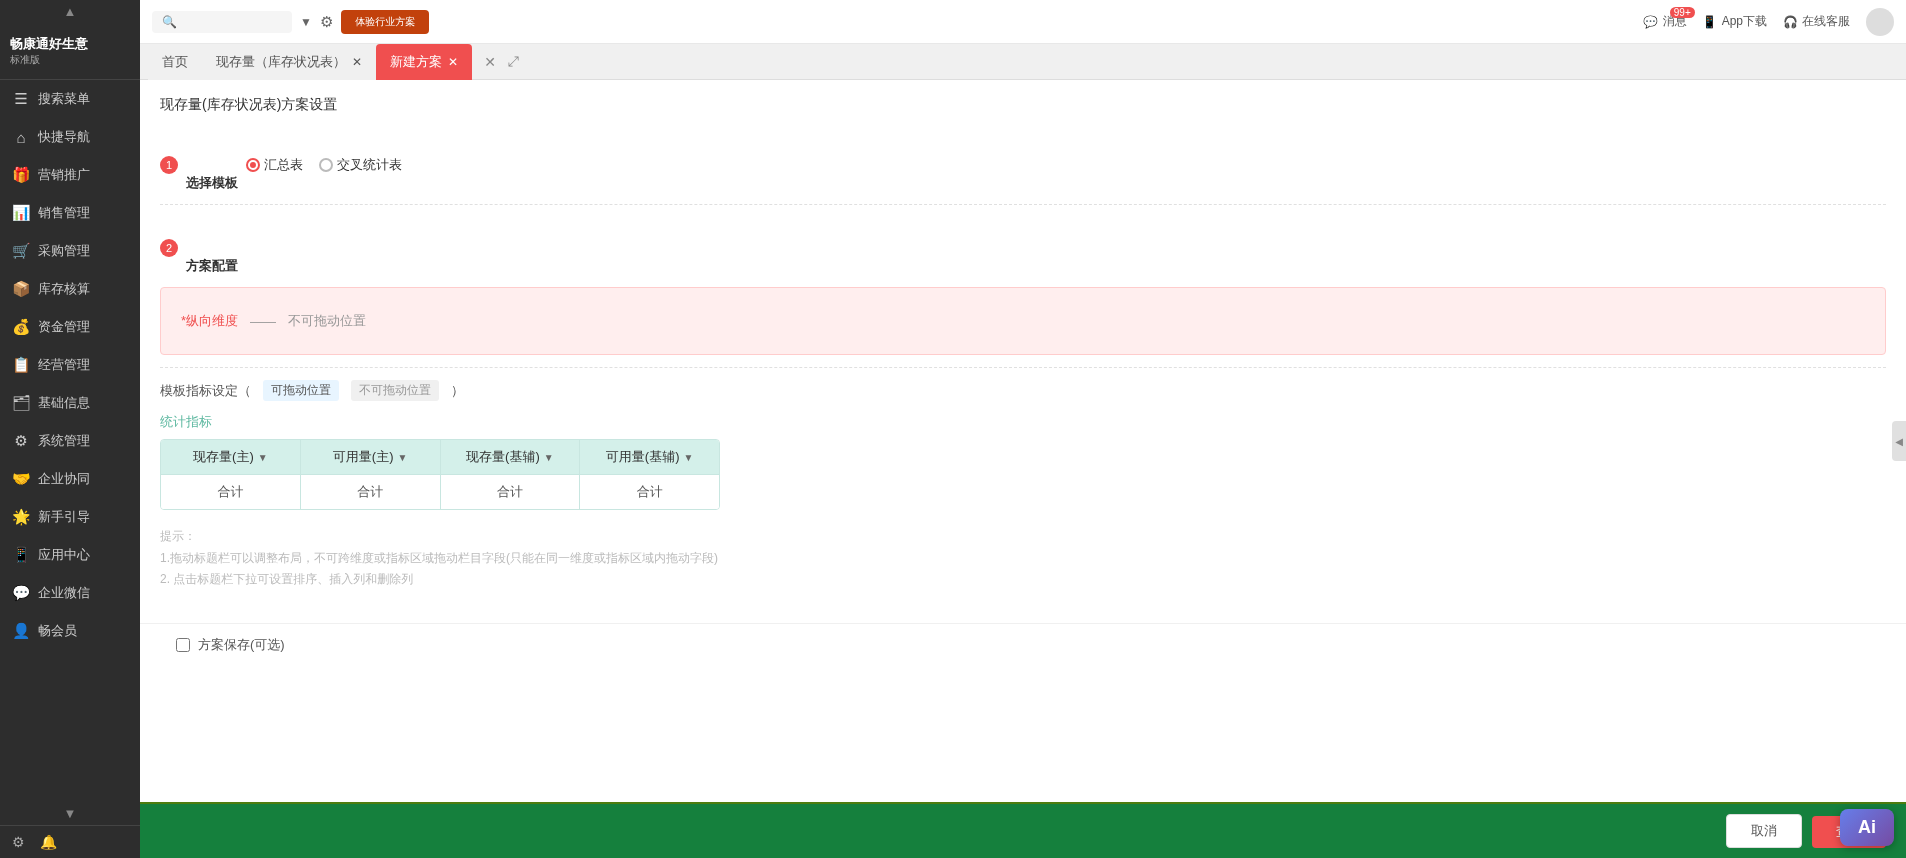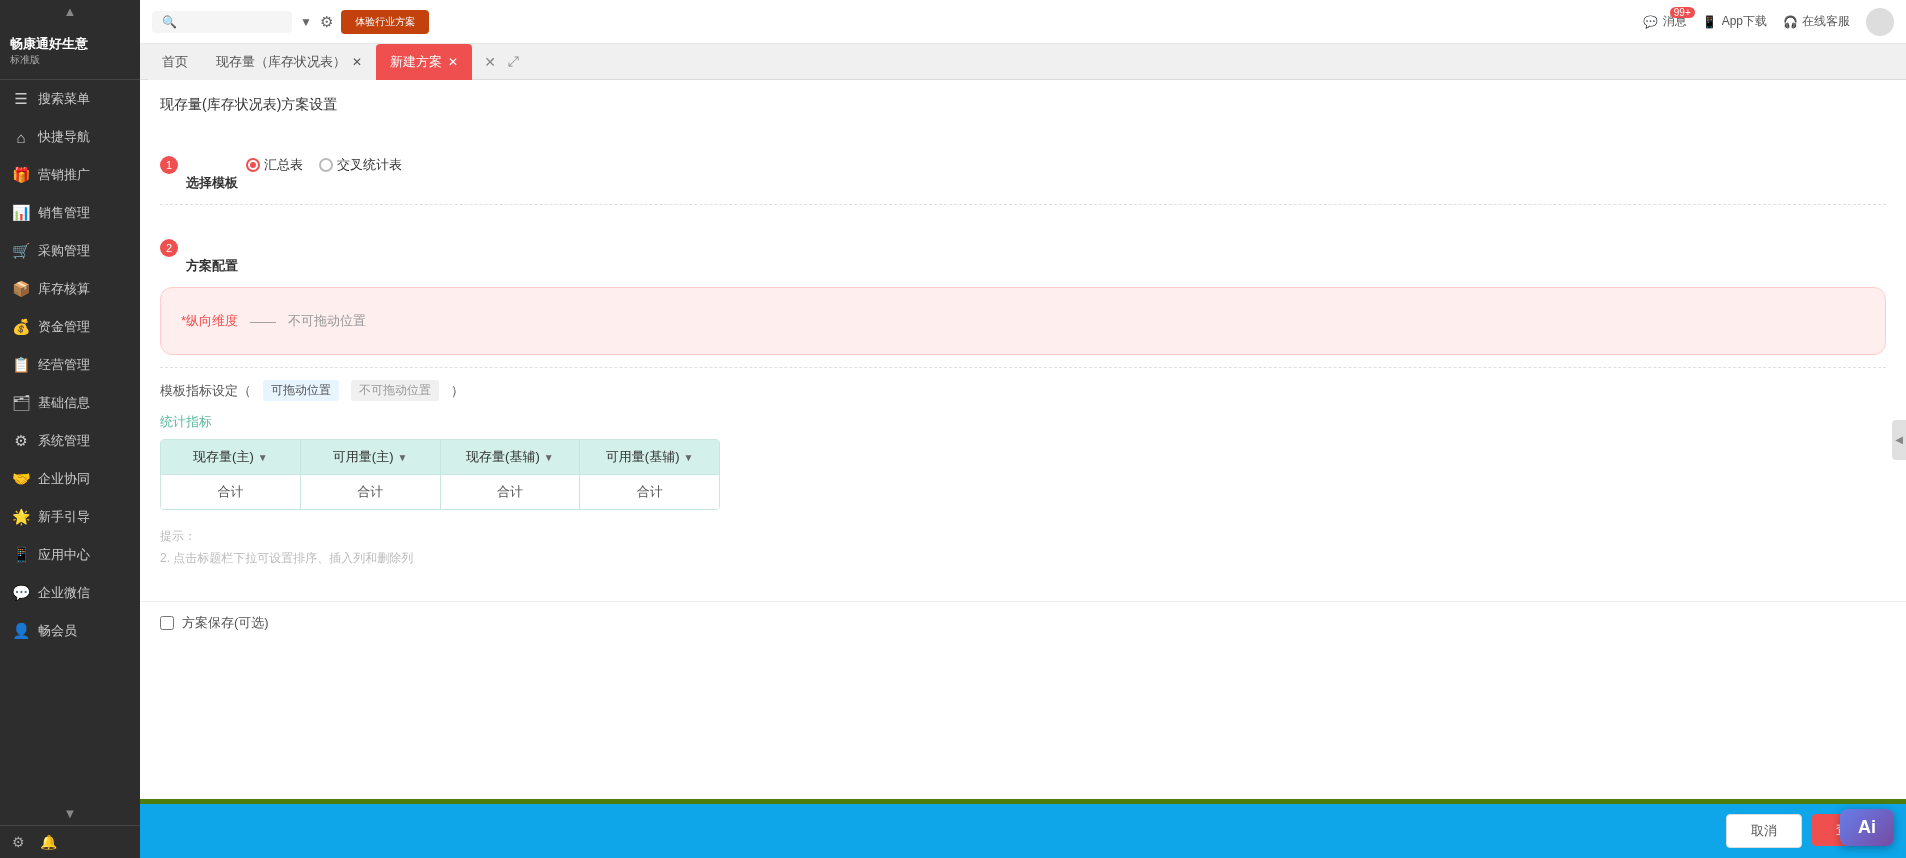--- a/index.html
+++ b/index.html
@@ -228,21 +228,21 @@
     .sub-label {
       font-size: 13px;
       color: #555;
       margin-bottom: 8px;
     }
 
     
     .dimension-box {
       background: #ffeeee;
       border: 1px solid #ffcccc;
-      border-radius: 12px;
+      border-radius: 4px;
       padding: 24px 20px;
       display: flex;
       align-items: center;
       gap: 12px;
       color: #f04f4f;
       font-size: 13px;
       margin-bottom: 12px;
     }
     .dim-required { color: #f04f4f; }
     .dim-arrow { color: #999; }
@@ -326,44 +326,44 @@
       font-size: 12px;
       line-height: 1.8;
     }
     .tips-title { color: #bbb; }
 
     
     .save-row {
       display: flex;
       align-items: center;
       gap: 8px;
-      padding: 12px 20px;
+      padding: 12px 36px;
       border-top: 1px solid #f0f0f0;
     }
     .save-checkbox {
       width: 14px;
       height: 14px;
       border: 1px solid #bbb;
       border-radius: 2px;
       cursor: pointer;
     }
     .save-label {
       font-size: 13px;
       color: #555;
     }
 
     
     .footer-bar {
       display: flex;
       justify-content: flex-end;
-      align-items: flex-start;
+      align-items: flex-end;
       padding: 10px 20px;
       gap: 10px;
-      background: #0ea5e9;
-      border-top: 5px solid #4d7c0f;
+      background: #15803d;
+      border-top: 2px solid #4d7c0f;
     }
     .btn-cancel {
       background: #fff;
       border: 1px solid #ddd;
       border-radius: 4px;
       padding: 7px 24px;
       font-size: 13px;
       color: #555;
       cursor: pointer;
     }
@@ -638,20 +638,21 @@
             <div class="stat-cell">合计</div>
             <div class="stat-cell">合计</div>
             <div class="stat-cell">合计</div>
             <div class="stat-cell">合计</div>
           </div>
         </div>
 
         
         <div class="tips-section">
           <span class="tips-title">提示：</span>
+          <div>1.拖动标题栏可以调整布局，不可跨维度或指标区域拖动栏目字段(只能在同一维度或指标区域内拖动字段)</div>
           <div>2. 点击标题栏下拉可设置排序、插入列和删除列</div>
         </div>
       </div>
     </div>
 
     <div class="save-row">
       <input type="checkbox" class="save-checkbox" style="">
       <span class="save-label">方案保存(可选)</span>
     </div>
 

